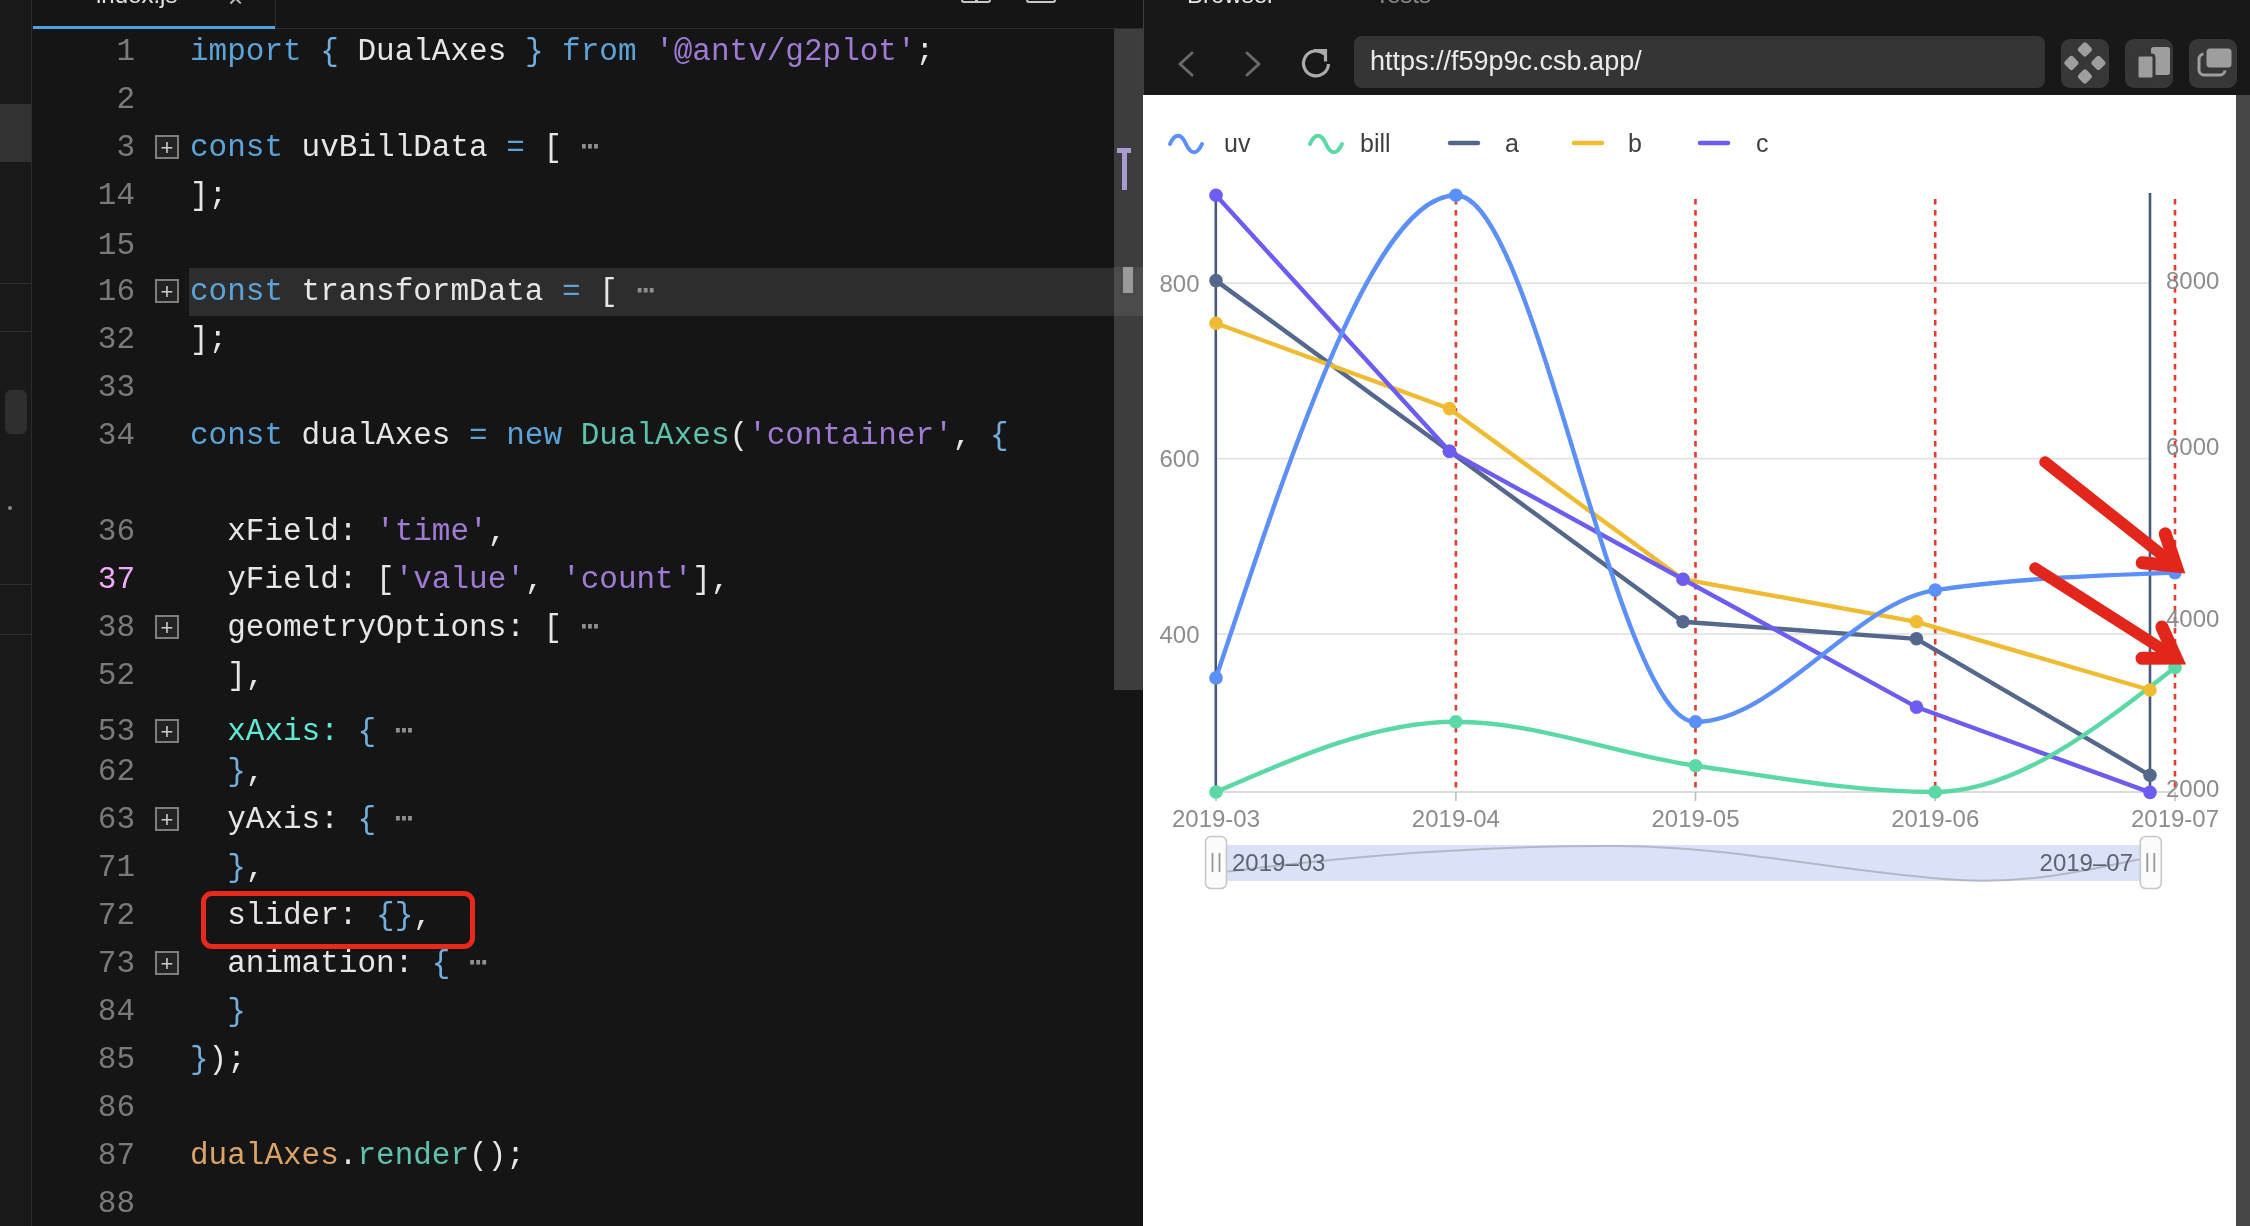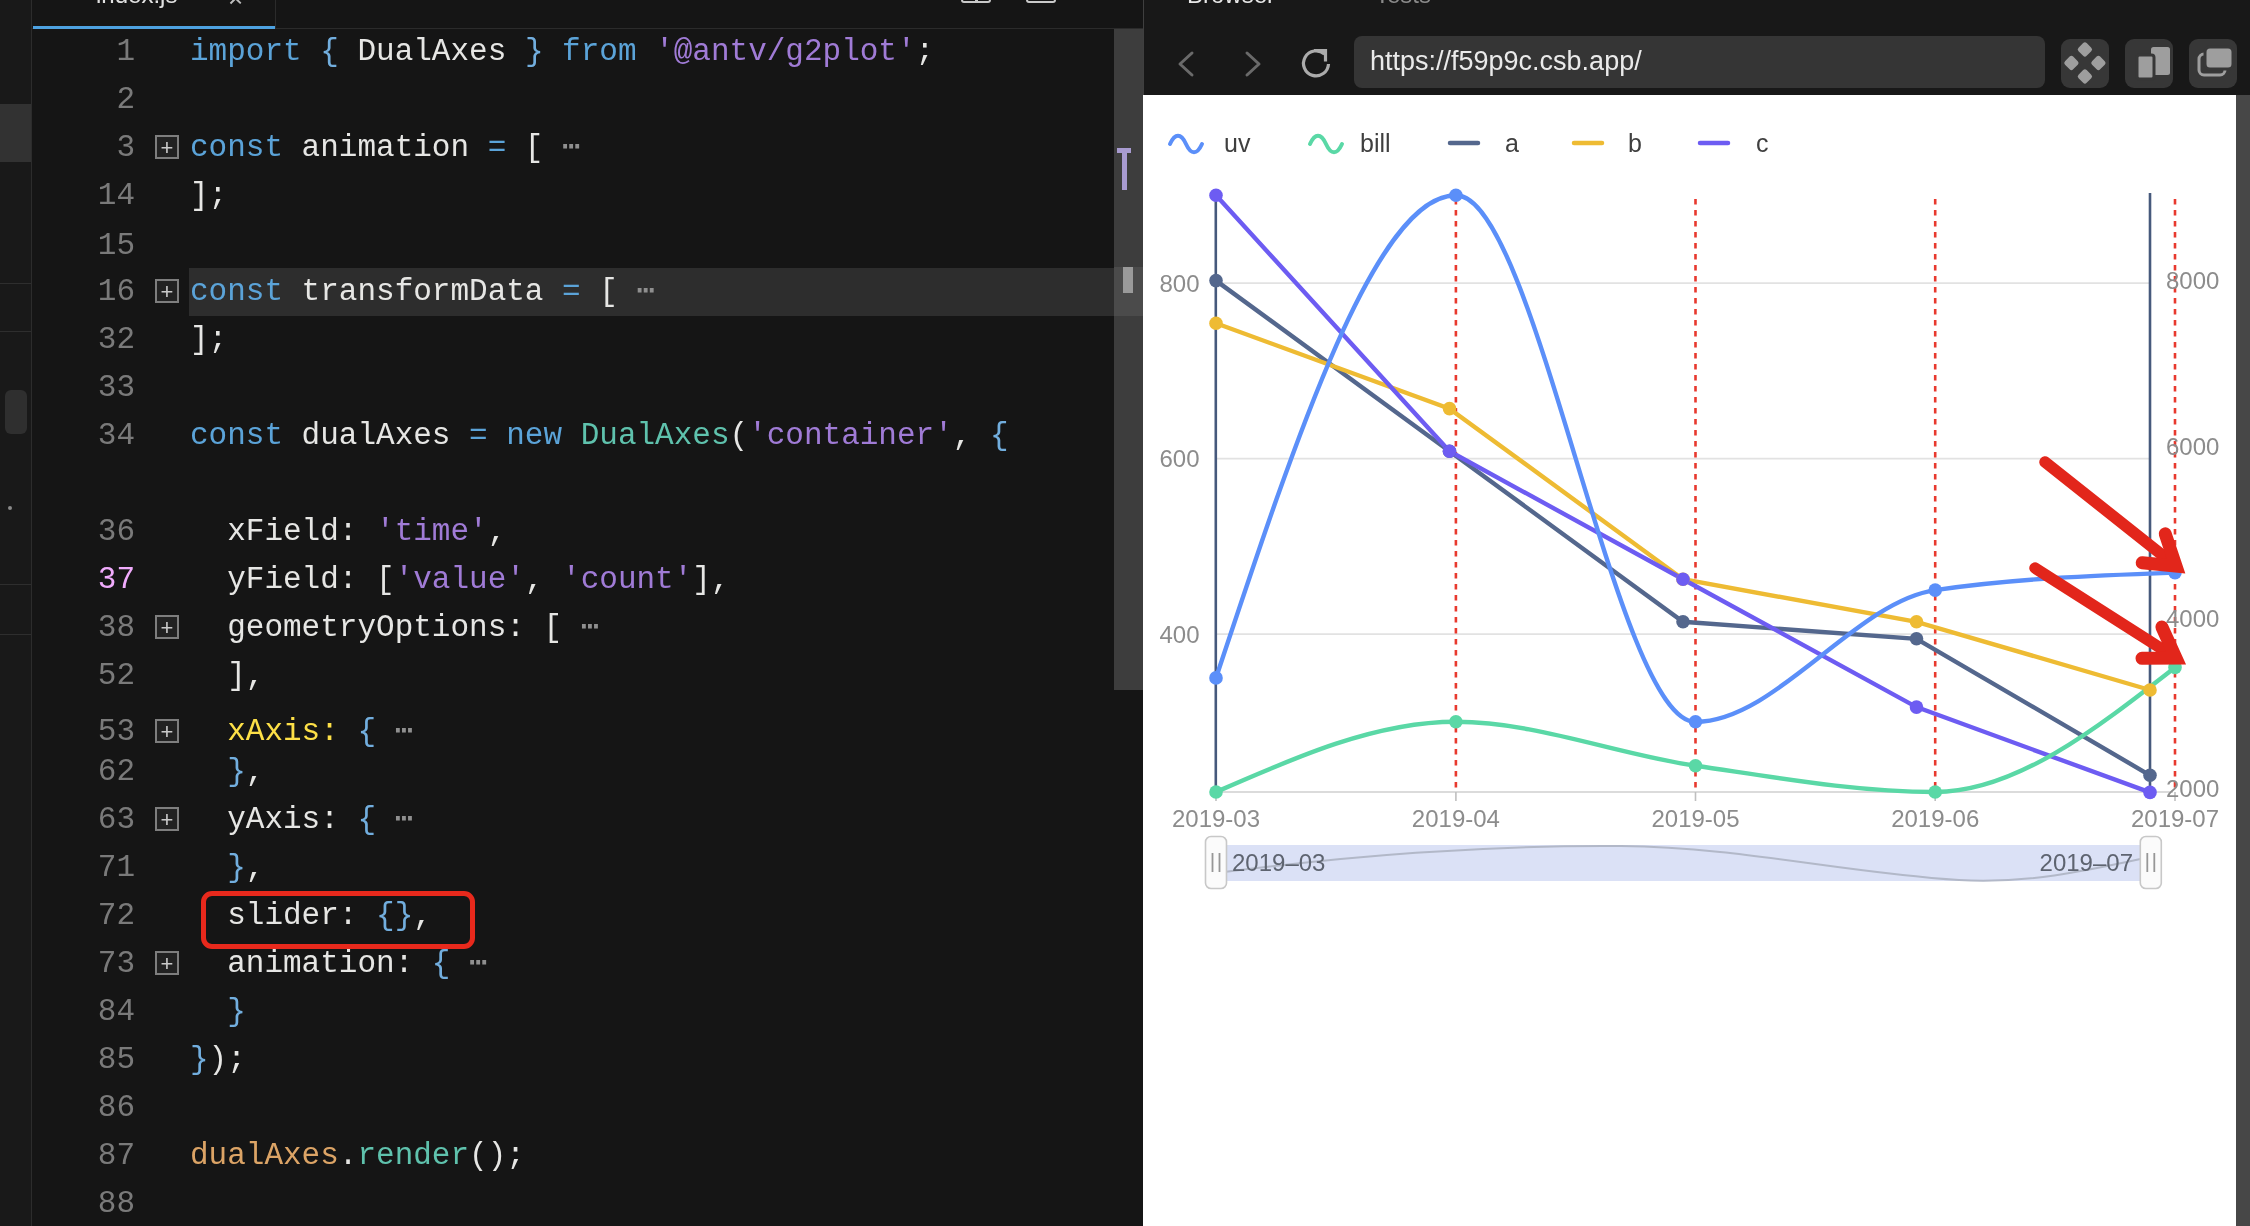--- a/index.html
+++ b/index.html
@@ -35,21 +35,21 @@
 <div style="position:absolute;left:0;top:28px;width:1114px;height:48px;">
 <span style="position:absolute;right:979px;top:0;width:100px;text-align:right;color:#7a7a7a;line-height:48px;">1</span>
 <span style="position:absolute;left:190px;top:0;white-space:pre;line-height:48px;"><span style="color:#5ba3d8">import</span><span style="color:#e6e6e4"> </span><span style="color:#72aede">{</span><span style="color:#e6e6e4"> DualAxes </span><span style="color:#72aede">}</span><span style="color:#e6e6e4"> </span><span style="color:#5ba3d8">from</span><span style="color:#e6e6e4"> </span><span style="color:#a07bd6">'@antv/g2plot'</span><span style="color:#e6e6e4">;</span></span>
 </div>
 <div style="position:absolute;left:0;top:76px;width:1114px;height:48px;">
 <span style="position:absolute;right:979px;top:0;width:100px;text-align:right;color:#7a7a7a;line-height:48px;">2</span>
 </div>
 <div style="position:absolute;left:0;top:124px;width:1114px;height:48px;">
 <span style="position:absolute;right:979px;top:0;width:100px;text-align:right;color:#7a7a7a;line-height:48px;">3</span>
 <span style="position:absolute;left:155px;top:11px;width:24px;height:24px;border:2px solid #7e7e7e;background:#222;color:#c9c9c9;font:22px 'Liberation Sans',sans-serif;line-height:22px;text-align:center;">+</span>
-<span style="position:absolute;left:190px;top:0;white-space:pre;line-height:48px;"><span style="color:#5ba3d8">const</span><span style="color:#e6e6e4"> animation </span><span style="color:#5ba3d8">=</span><span style="color:#e6e6e4"> [ </span><span style="color:#8f8f8f">⋯</span></span>
+<span style="position:absolute;left:190px;top:0;white-space:pre;line-height:48px;"><span style="color:#5ba3d8">const</span><span style="color:#e6e6e4"> uvBillData </span><span style="color:#5ba3d8">=</span><span style="color:#e6e6e4"> [ </span><span style="color:#8f8f8f">⋯</span></span>
 </div>
 <div style="position:absolute;left:0;top:172px;width:1114px;height:48px;">
 <span style="position:absolute;right:979px;top:0;width:100px;text-align:right;color:#7a7a7a;line-height:48px;">14</span>
 <span style="position:absolute;left:190px;top:0;white-space:pre;line-height:48px;"><span style="color:#e6e6e4">];</span></span>
 </div>
 <div style="position:absolute;left:0;top:220px;width:1114px;height:48px;">
 <span style="position:absolute;right:979px;top:2px;width:100px;text-align:right;color:#7a7a7a;line-height:48px;">15</span>
 </div>
 <div style="position:absolute;left:0;top:268px;width:1114px;height:48px;">
 <span style="position:absolute;right:979px;top:0;width:100px;text-align:right;color:#7a7a7a;line-height:48px;">16</span>
@@ -80,21 +80,21 @@
 <span style="position:absolute;left:155px;top:11px;width:24px;height:24px;border:2px solid #7e7e7e;background:#222;color:#c9c9c9;font:22px 'Liberation Sans',sans-serif;line-height:22px;text-align:center;">+</span>
 <span style="position:absolute;left:190px;top:0;white-space:pre;line-height:48px;"><span style="color:#e6e6e4">  geometryOptions: [ </span><span style="color:#8f8f8f">⋯</span></span>
 </div>
 <div style="position:absolute;left:0;top:652px;width:1114px;height:48px;">
 <span style="position:absolute;right:979px;top:0;width:100px;text-align:right;color:#7a7a7a;line-height:48px;">52</span>
 <span style="position:absolute;left:190px;top:0;white-space:pre;line-height:48px;"><span style="color:#e6e6e4">  ],</span></span>
 </div>
 <div style="position:absolute;left:0;top:700px;width:1114px;height:48px;margin-top:8px;">
 <span style="position:absolute;right:979px;top:0;width:100px;text-align:right;color:#7a7a7a;line-height:48px;">53</span>
 <span style="position:absolute;left:155px;top:11px;width:24px;height:24px;border:2px solid #7e7e7e;background:#222;color:#c9c9c9;font:22px 'Liberation Sans',sans-serif;line-height:22px;text-align:center;">+</span>
-<span style="position:absolute;left:190px;top:0;white-space:pre;line-height:48px;"><span style="color:#fde047">  xAxis: </span><span style="color:#72aede">{</span><span style="color:#e6e6e4"> </span><span style="color:#8f8f8f">⋯</span></span>
+<span style="position:absolute;left:190px;top:0;white-space:pre;line-height:48px;"><span style="color:#5eead4">  xAxis: </span><span style="color:#72aede">{</span><span style="color:#e6e6e4"> </span><span style="color:#8f8f8f">⋯</span></span>
 </div>
 <div style="position:absolute;left:0;top:748px;width:1114px;height:48px;">
 <span style="position:absolute;right:979px;top:0;width:100px;text-align:right;color:#7a7a7a;line-height:48px;">62</span>
 <span style="position:absolute;left:190px;top:0;white-space:pre;line-height:48px;"><span style="color:#e6e6e4">  </span><span style="color:#72aede">}</span><span style="color:#e6e6e4">,</span></span>
 </div>
 <div style="position:absolute;left:0;top:796px;width:1114px;height:48px;">
 <span style="position:absolute;right:979px;top:0;width:100px;text-align:right;color:#7a7a7a;line-height:48px;">63</span>
 <span style="position:absolute;left:155px;top:11px;width:24px;height:24px;border:2px solid #7e7e7e;background:#222;color:#c9c9c9;font:22px 'Liberation Sans',sans-serif;line-height:22px;text-align:center;">+</span>
 <span style="position:absolute;left:190px;top:0;white-space:pre;line-height:48px;"><span style="color:#e6e6e4">  yAxis: </span><span style="color:#72aede">{</span><span style="color:#e6e6e4"> </span><span style="color:#8f8f8f">⋯</span></span>
 </div>

